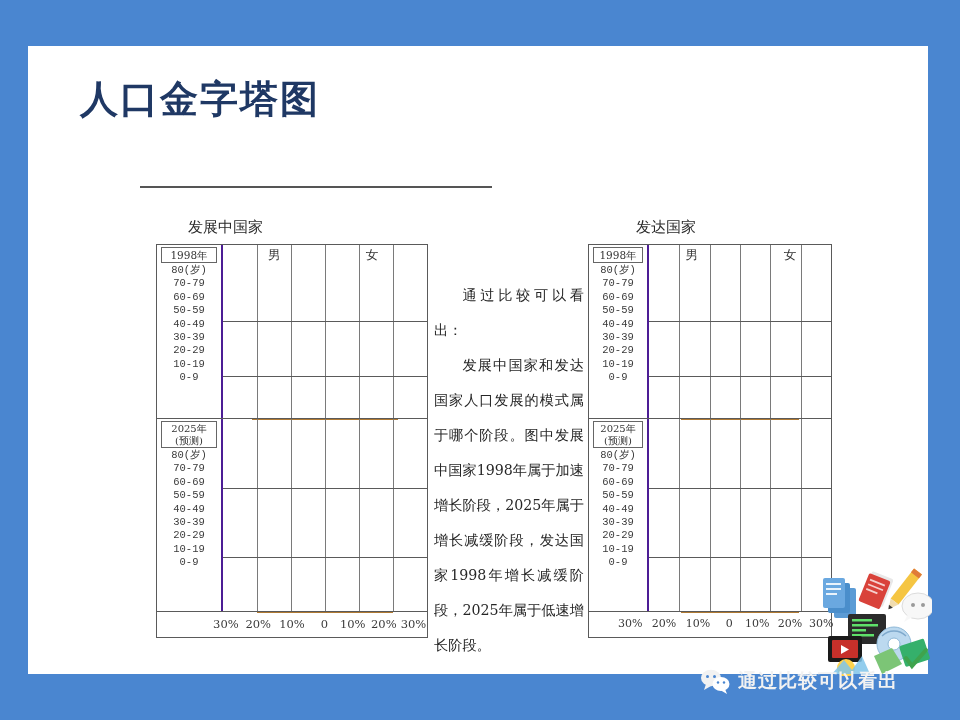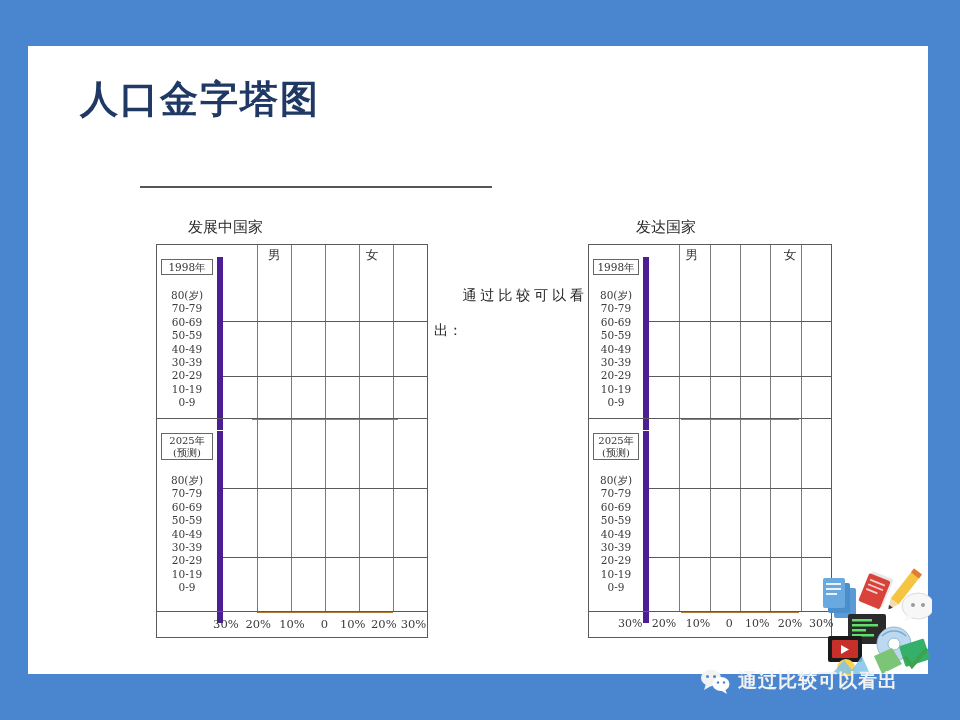--- a/index.html
+++ b/index.html
@@ -47,32 +47,32 @@
   #panel-developed{left:472px;top:58px;width:242px;height:392px;}
 
   .chart{position:relative;width:100%;}
   .chart.dev1998{height:173px;}
   .chart.dev2025{height:192px;}
 
   .hsep{position:absolute;left:0;width:100%;height:1px;background:#5a5a5a;}
 
   
   .agecol{
-    position:absolute;left:0;top:12px;width:66px;height:100%;
-    border-right:6px solid #4c1d95;box-sizing:border-box;
+    position:absolute;left:0;top:0;width:66px;height:100%;
+    border-right:2px solid #4c1d95;box-sizing:border-box;
     font-family:"DejaVu Serif","Liberation Serif",serif;
     color:#3a3a3a;
   }
   .panel-developed .agecol{width:60px;}
   .yearbox{
     margin:2px 4px 1px 4px;border:1px solid #666;text-align:center;
     font-size:10.5px;line-height:12px;padding:1px 0;color:#333;
   }
   .yearbox.two{line-height:11.5px;font-size:10px;}
-  .agelist{margin-top:14px;}
+  .agelist{margin-top:1px;font-family:Liberation Mono, monospace;}
   .agelist div{text-align:center;font-size:10.5px;line-height:13.4px;white-space:nowrap;}
 
   
   .plot{position:absolute;top:0;bottom:0;left:66px;right:0;}
   .panel-developed .plot{left:60px;}
   .vgrid{position:absolute;top:0;bottom:0;width:1px;background:#7a7a7a;}
   .hgrid{position:absolute;left:0;right:0;height:1px;background:#5a5a5a;}
   .sexlbl{
     position:absolute;top:2px;font-size:12.5px;color:#333;
     font-family:"DejaVu Serif","Liberation Serif",serif;
@@ -421,20 +421,21 @@
         <span style="left:45%">10%</span>
         <span style="left:58%">0</span>
         <span style="left:69.5%">10%</span>
         <span style="left:83%">20%</span>
         <span style="left:96%">30%</span>
       </div>
     </div>
 
     <div class="note">
       <p>通过比较可以看出：</p>
+      <p>发展中国家和发达国家人口发展的模式属于哪个阶段。图中发展中国家1998年属于加速增长阶段，2025年属于增长减缓阶段，发达国家1998年增长减缓阶段，2025年属于低速增长阶段。</p>
     </div>
   </div>
 
   <svg class="deco" style="left:794px;top:498px;" width="110" height="132" viewBox="0 0 110 132">
     <g>
       <rect x="12" y="44" width="22" height="30" rx="2" fill="#5b9bd5"></rect>
       <rect x="6" y="39" width="22" height="30" rx="2" fill="#4a8ecb"></rect>
       <rect x="1" y="34" width="22" height="30" rx="2" fill="#6aa8e0"></rect>
       <rect x="4" y="39" width="15" height="2" fill="#eaf3fb"></rect>
       <rect x="4" y="44" width="15" height="2" fill="#eaf3fb"></rect>

